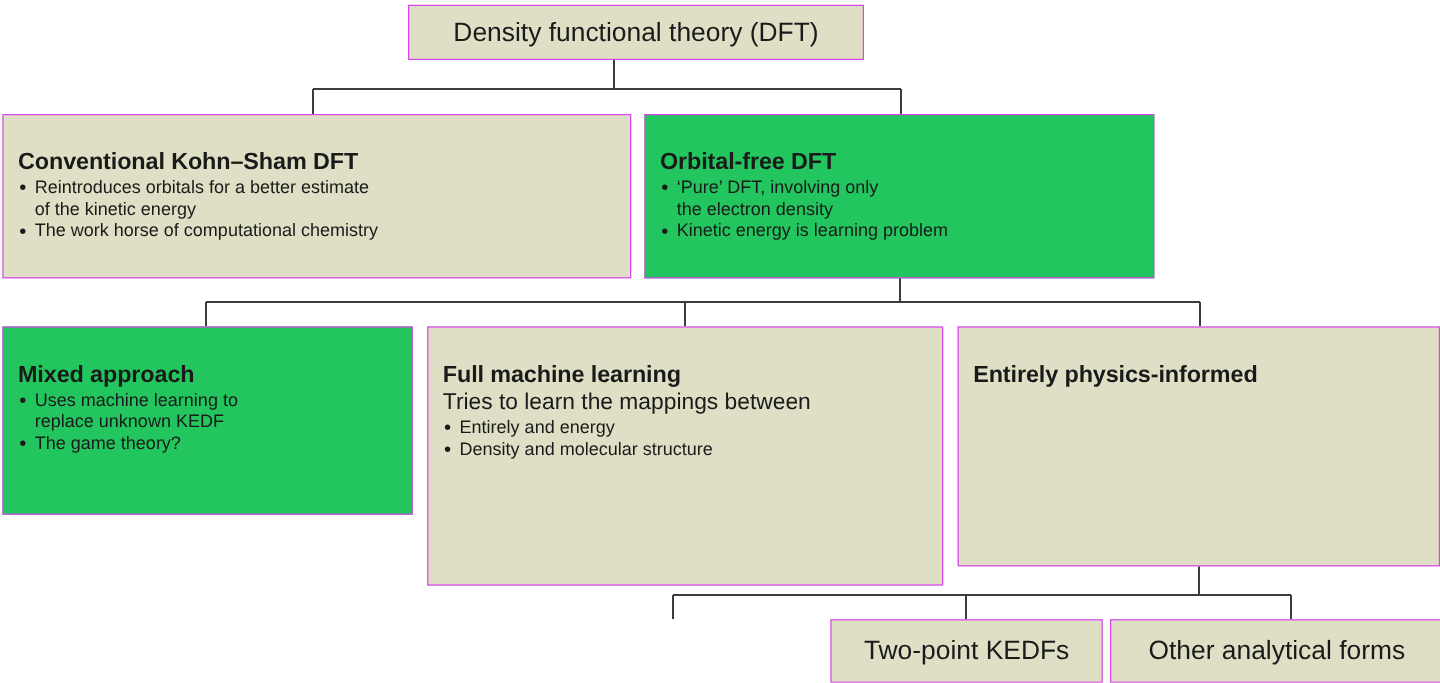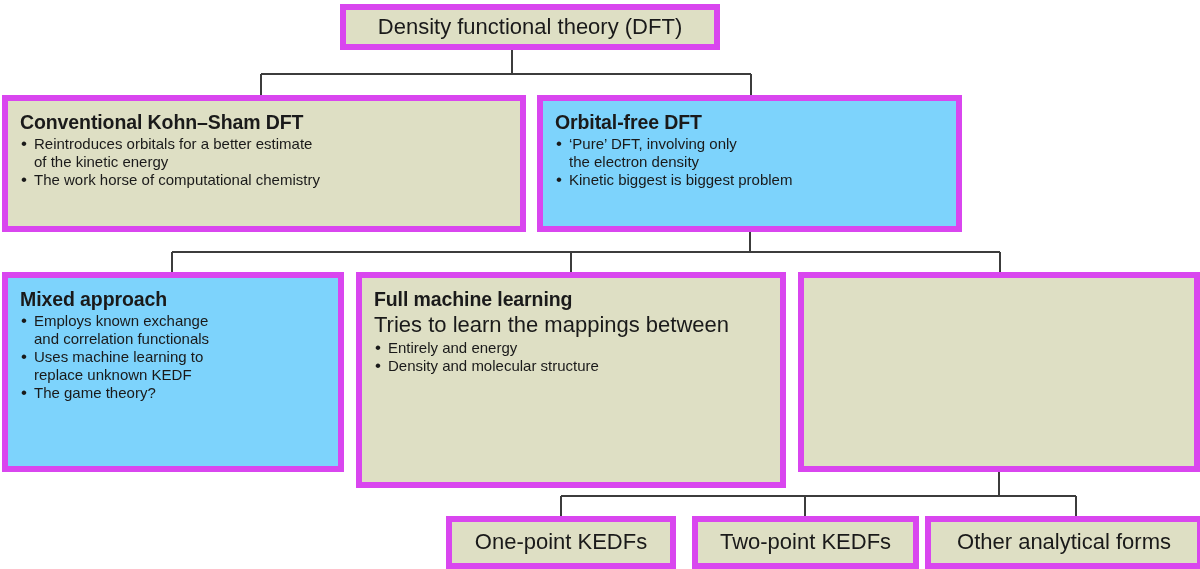--- a/index.html
+++ b/index.html
@@ -24,36 +24,36 @@
     position: absolute;
     left: 0;
     top: 0;
     width: 1200px;
     height: 569px;
     pointer-events: none;
   }
   .node {
     position: absolute;
     box-sizing: border-box;
-    border: 6px solid #d946ef;
+    border: 1px solid #d946ef;
     padding: 10px 12px 8px 12px;
     line-height: 1.2;
   }
   .node.tan  { background: #dedfc4; }
-  .node.cream{ background: #7dd3fc; }
+  .node.cream{ background: #22c55e; }
 
   .node-title {
     font-weight: bold;
     font-size: 19.5px;
     letter-spacing: -0.1px;
-    margin: 0 0 1px 0;
+    margin: 18px 0 1px 0;
     white-space: nowrap;
   }
   .node-lead {
-    font-size: 22px;
+    font-size: 19px;
     margin: 0;
     white-space: nowrap;
   }
   ul.bullets {
     list-style: none;
     margin: 0;
     padding: 0;
   }
   ul.bullets li {
     font-size: 15px;
@@ -77,21 +77,21 @@
   }
   .node.centered .plain-label {
     font-size: 22px;
     white-space: nowrap;
   }
 
   
   #n-root      { left: 340px; top: 4px;   width: 380px; height: 46px; }
   #n-ks        { left: 2px;   top: 95px;  width: 524px; height: 137px; }
   #n-ofdft     { left: 537px; top: 95px;  width: 425px; height: 137px; }
-  #n-mixed     { left: 2px;   top: 272px; width: 342px; height: 200px; }
+  #n-mixed     { left: 2px;   top: 272px; width: 342px; height: 157px; }
   #n-fullml    { left: 356px; top: 272px; width: 430px; height: 216px; }
   #n-physics   { left: 798px; top: 272px; width: 402px; height: 200px; }
   #n-onepoint  { left: 446px; top: 516px; width: 230px; height: 53px; }
   #n-twopoint  { left: 692px; top: 516px; width: 227px; height: 53px; }
   #n-other     { left: 925px; top: 516px; width: 278px; height: 53px; }
 </style>
 </head>
 <body>
 
 <div id="chart">
@@ -129,52 +129,48 @@
 of the kinetic energy</li>
       <li>The work horse of computational chemistry</li>
     </ul>
   </div>
 
   <div class="node cream" id="n-ofdft">
     <p class="node-title">Orbital-free DFT</p>
     <ul class="bullets">
       <li>‘Pure’ DFT, involving only
 the electron density</li>
-      <li>Kinetic biggest is biggest problem</li>
+      <li>Kinetic energy is learning problem</li>
     </ul>
   </div>
 
   <div class="node cream" id="n-mixed">
     <p class="node-title">Mixed approach</p>
     <ul class="bullets">
-      <li>Employs known exchange
-and correlation functionals</li>
       <li>Uses machine learning to
 replace unknown KEDF</li>
       <li>The game theory?</li>
     </ul>
   </div>
 
   <div class="node tan" id="n-fullml">
     <p class="node-title">Full machine learning</p>
     <p class="node-lead">Tries to learn the mappings between</p>
     <ul class="bullets">
       <li>Entirely and energy</li>
       <li>Density and molecular structure</li>
     </ul>
   </div>
 
   <div class="node tan" id="n-physics">
+    <p class="node-title">Entirely physics-informed</p>
     <ul class="bullets">
     </ul>
   </div>
 
-  <div class="node tan centered" id="n-onepoint">
-    <span class="plain-label">One-point KEDFs</span>
-  </div>
   <div class="node tan centered" id="n-twopoint">
     <span class="plain-label">Two-point KEDFs</span>
   </div>
   <div class="node tan centered" id="n-other">
     <span class="plain-label">Other analytical forms</span>
   </div>
 
 </div>
 
 </body></html>

